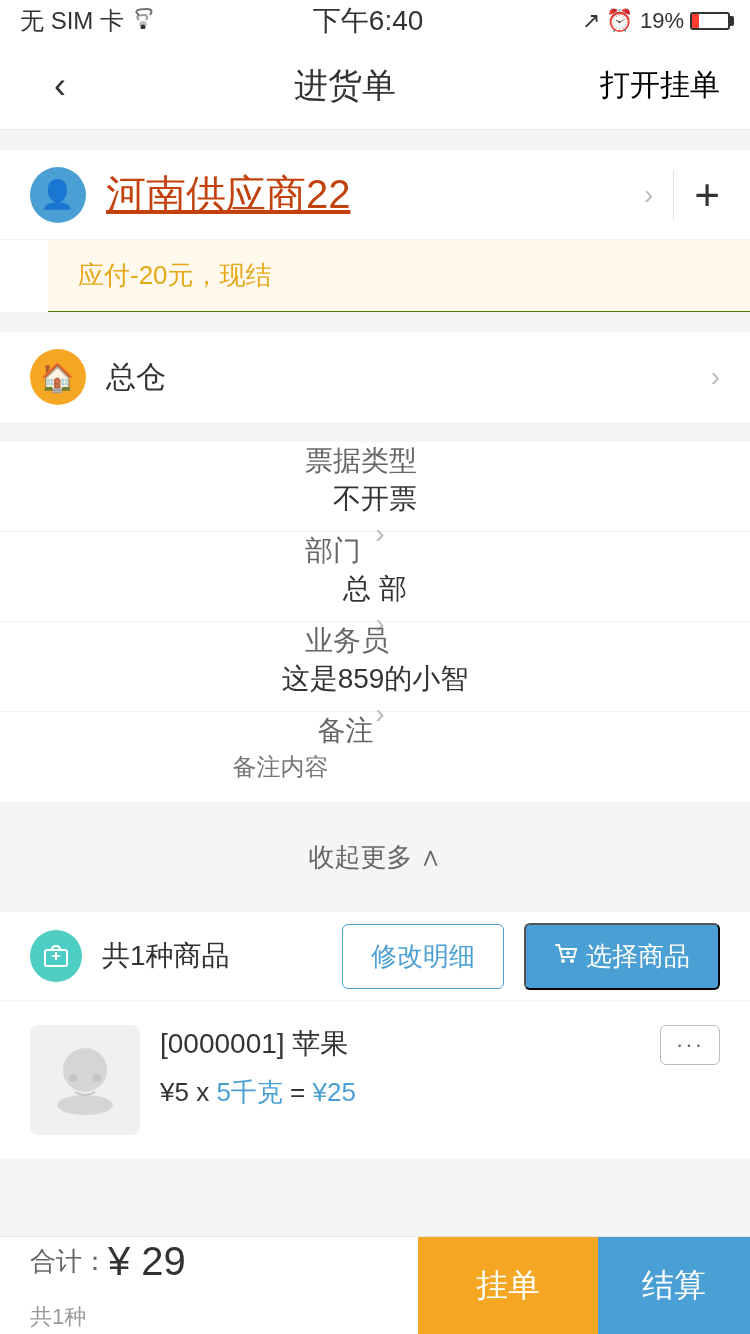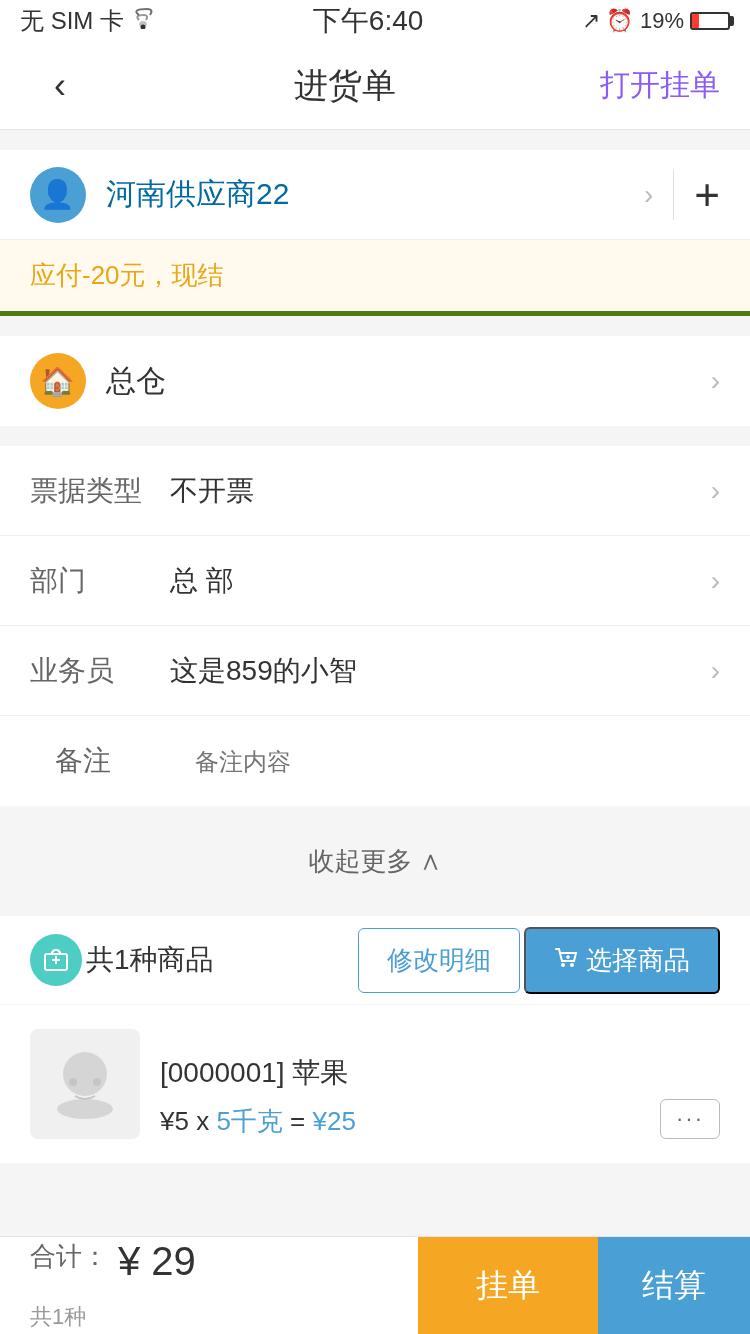--- a/index.html
+++ b/index.html
@@ -47,21 +47,21 @@
       align-items: center;
       justify-content: space-between;
       padding: 0 30px;
       border-bottom: 1px solid #e5e5e5;
     }
     .nav-back {
       font-size: 36px; color: #333; cursor: pointer;
       width: 60px; height: 60px; display: flex; align-items: center; justify-content: center;
     }
     .nav-title { font-size: 34px; font-weight: 500; color: #333; }
-    .nav-action { font-size: 30px; color: #8b5cf6; cursor: pointer; }
+    .nav-action { font-size: 30px; color: #000000; cursor: pointer; }
 
     
     .divider-block {
       background: #f5f5f5;
       height: 20px;
     }
 
     
     .section-card {
       background: #fff;
@@ -75,38 +75,39 @@
       padding: 0 30px;
       height: 90px;
       background: #fff;
       border-bottom: 1px solid #f0f0f0;
     }
     .supplier-avatar {
       width: 56px; height: 56px; border-radius: 50%;
       background: #4a9fd4; display: flex; align-items: center; justify-content: center;
       color: #fff; font-size: 28px; margin-right: 20px; flex-shrink: 0;
     }
-    .supplier-name { flex: 1; font-size: 30px; color: #0369a1; }
+    .supplier-name { flex: 1; font-size: 40px; color: #c2410c; text-decoration: underline; }
     .supplier-divider {
       width: 1px; height: 50px; background: #e0e0e0; margin: 0 20px;
     }
     .supplier-add {
       font-size: 44px; color: #333; line-height: 1; cursor: pointer;
     }
     .chevron-right {
       font-size: 28px; color: #bbb; margin-left: 10px;
     }
 
     
     .notice-banner {
       background: #fff9ee;
       padding: 18px 30px;
       font-size: 26px;
       color: #e6a817;
-      border-bottom: 5px solid #4d7c0f;
+      border-bottom: 1px solid #4d7c0f;
+      margin-left: 48px;
     }
 
     
     .warehouse-row {
       display: flex;
       align-items: center;
       padding: 0 30px;
       height: 90px;
       background: #fff;
     }
@@ -121,20 +122,21 @@
     .form-section {
       background: #fff;
       margin-top: 20px;
     }
     .form-row {
       display: flex;
       align-items: center;
       padding: 0 30px;
       height: 90px;
       border-bottom: 1px solid #f0f0f0;
+      flex-direction: column;
     }
     .form-row:last-child { border-bottom: none; margin-left: 25px; }
     .form-label {
       font-size: 28px; color: #666; width: 140px; flex-shrink: 0;
     }
     .form-value {
       flex: 1; font-size: 28px; color: #333;
     }
     .form-value.placeholder { color: #c0c0c0; }
     .form-value input {
@@ -156,21 +158,21 @@
     }
 
     
     .product-header {
       background: #fff;
       margin-top: 0;
       padding: 0 30px;
       height: 88px;
       display: flex;
       align-items: center;
-      gap: 4px;
+      gap: 20px;
     }
     .product-icon {
       width: 52px; height: 52px; border-radius: 50%;
       background: #4ecdc4; display: flex; align-items: center; justify-content: center;
       color: #fff; font-size: 24px; flex-shrink: 0;
     }
     .product-count { flex: 1; font-size: 28px; color: #333; }
     .btn-outline {
       border: 1.5px solid #4a9fd4; color: #4a9fd4; background: #fff;
       padding: 14px 28px; border-radius: 6px; font-size: 26px; cursor: pointer;
@@ -180,21 +182,21 @@
       padding: 14px 28px; border-radius: 6px; font-size: 26px; cursor: pointer;
       display: flex; align-items: center; gap: 8px;
     }
 
     
     .product-item {
       background: #fff;
       margin-top: 1px;
       padding: 24px 30px;
       display: flex;
-      align-items: flex-end;
+      align-items: flex-start;
       gap: 20px;
     }
     .product-thumb {
       width: 110px; height: 110px;
       background: #f0f0f0; border-radius: 8px;
       display: flex; align-items: center; justify-content: center;
       flex-shrink: 0; overflow: hidden;
     }
     .product-thumb-inner {
       width: 80px; height: 80px; opacity: 0.3;
@@ -217,21 +219,21 @@
       height: 98px;
       display: flex;
       align-items: stretch;
       background: #fff;
       border-top: 1px solid #e5e5e5;
     }
     .total-section {
       flex: 1; padding: 0 30px;
       display: flex; flex-direction: column; justify-content: center;
     }
-    .total-row { display: flex; align-items: flex-start; gap: 10px; }
+    .total-row { display: flex; align-items: center; }
     .total-label { font-size: 26px; color: #666; }
     .total-amount { font-size: 40px; color: #333; font-weight: 500; }
     .total-sub { font-size: 22px; color: #999; margin-top: 18px; }
     .btn-pending {
       width: 180px; background: #f5a623; color: #fff;
       font-size: 32px; display: flex; align-items: center; justify-content: center;
       cursor: pointer;
     }
     .btn-checkout {
       width: 152px; background: #4a9fd4; color: #fff;

